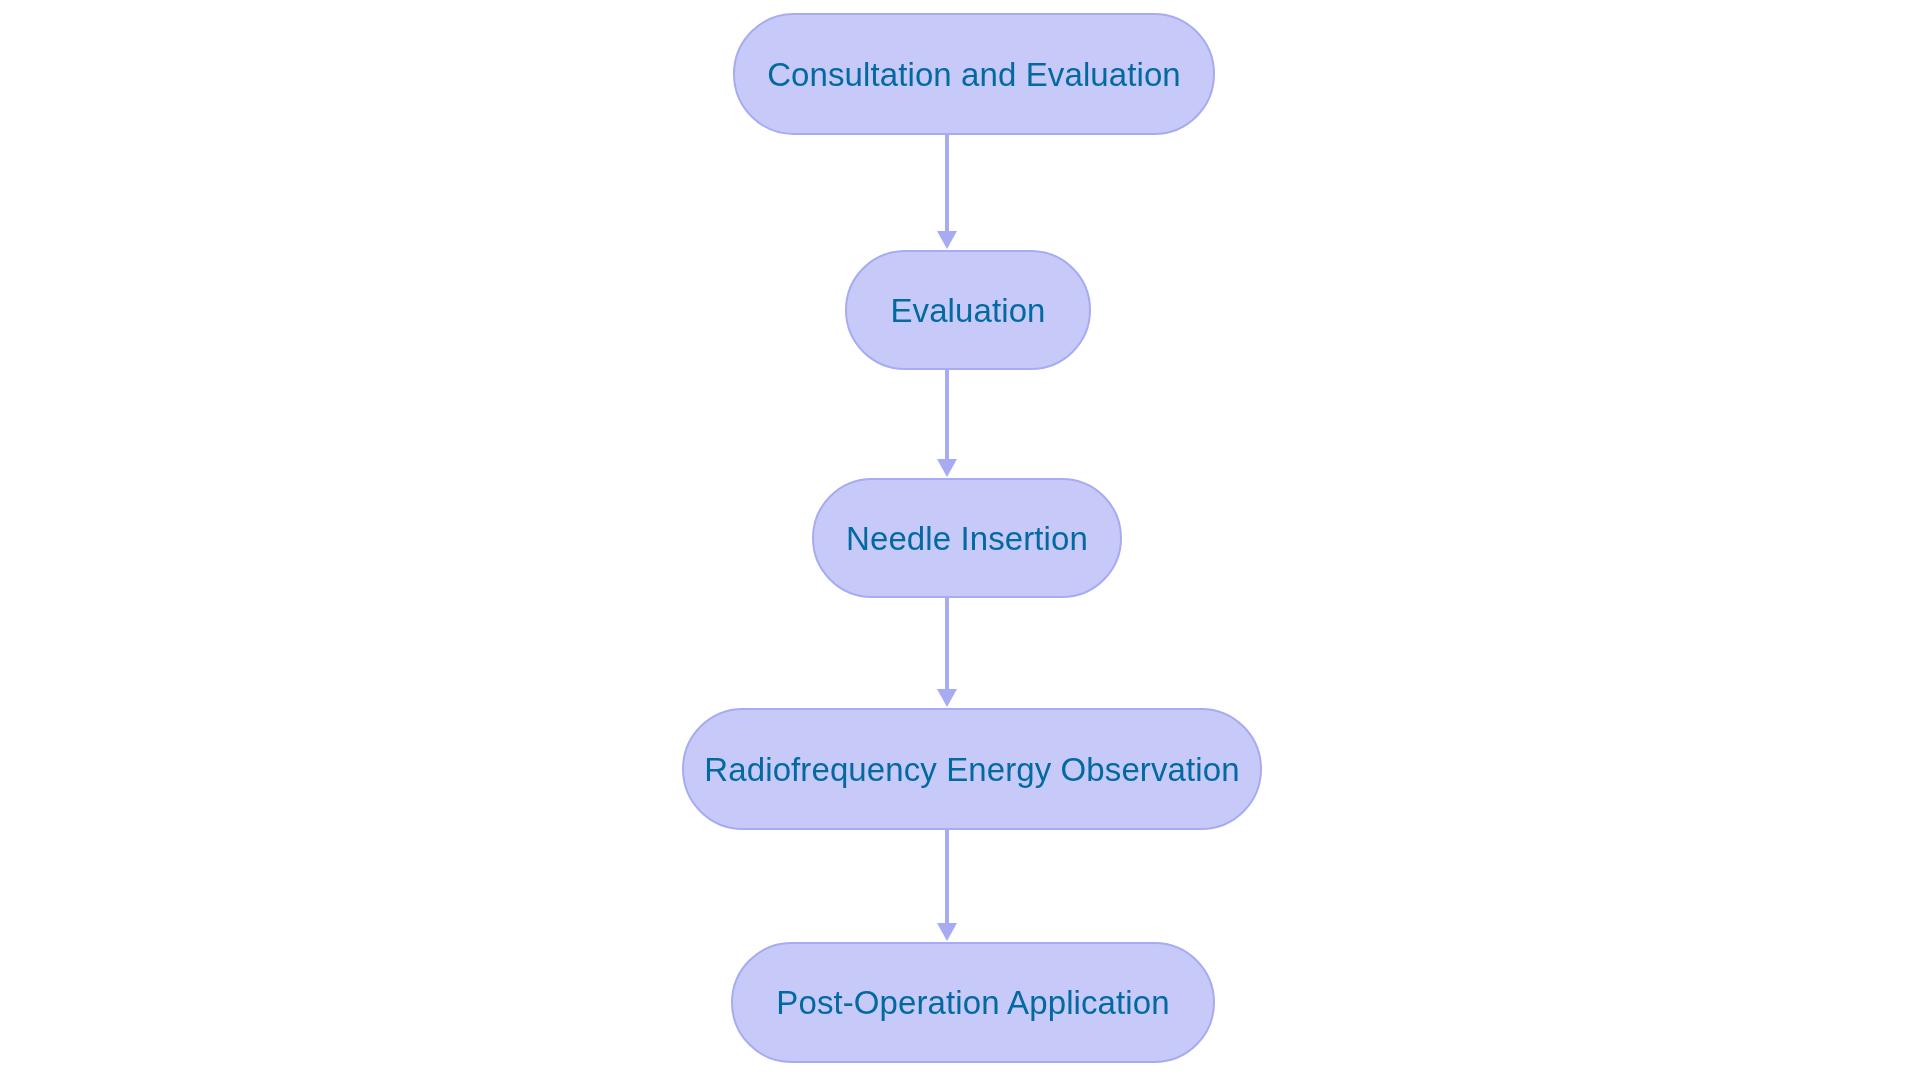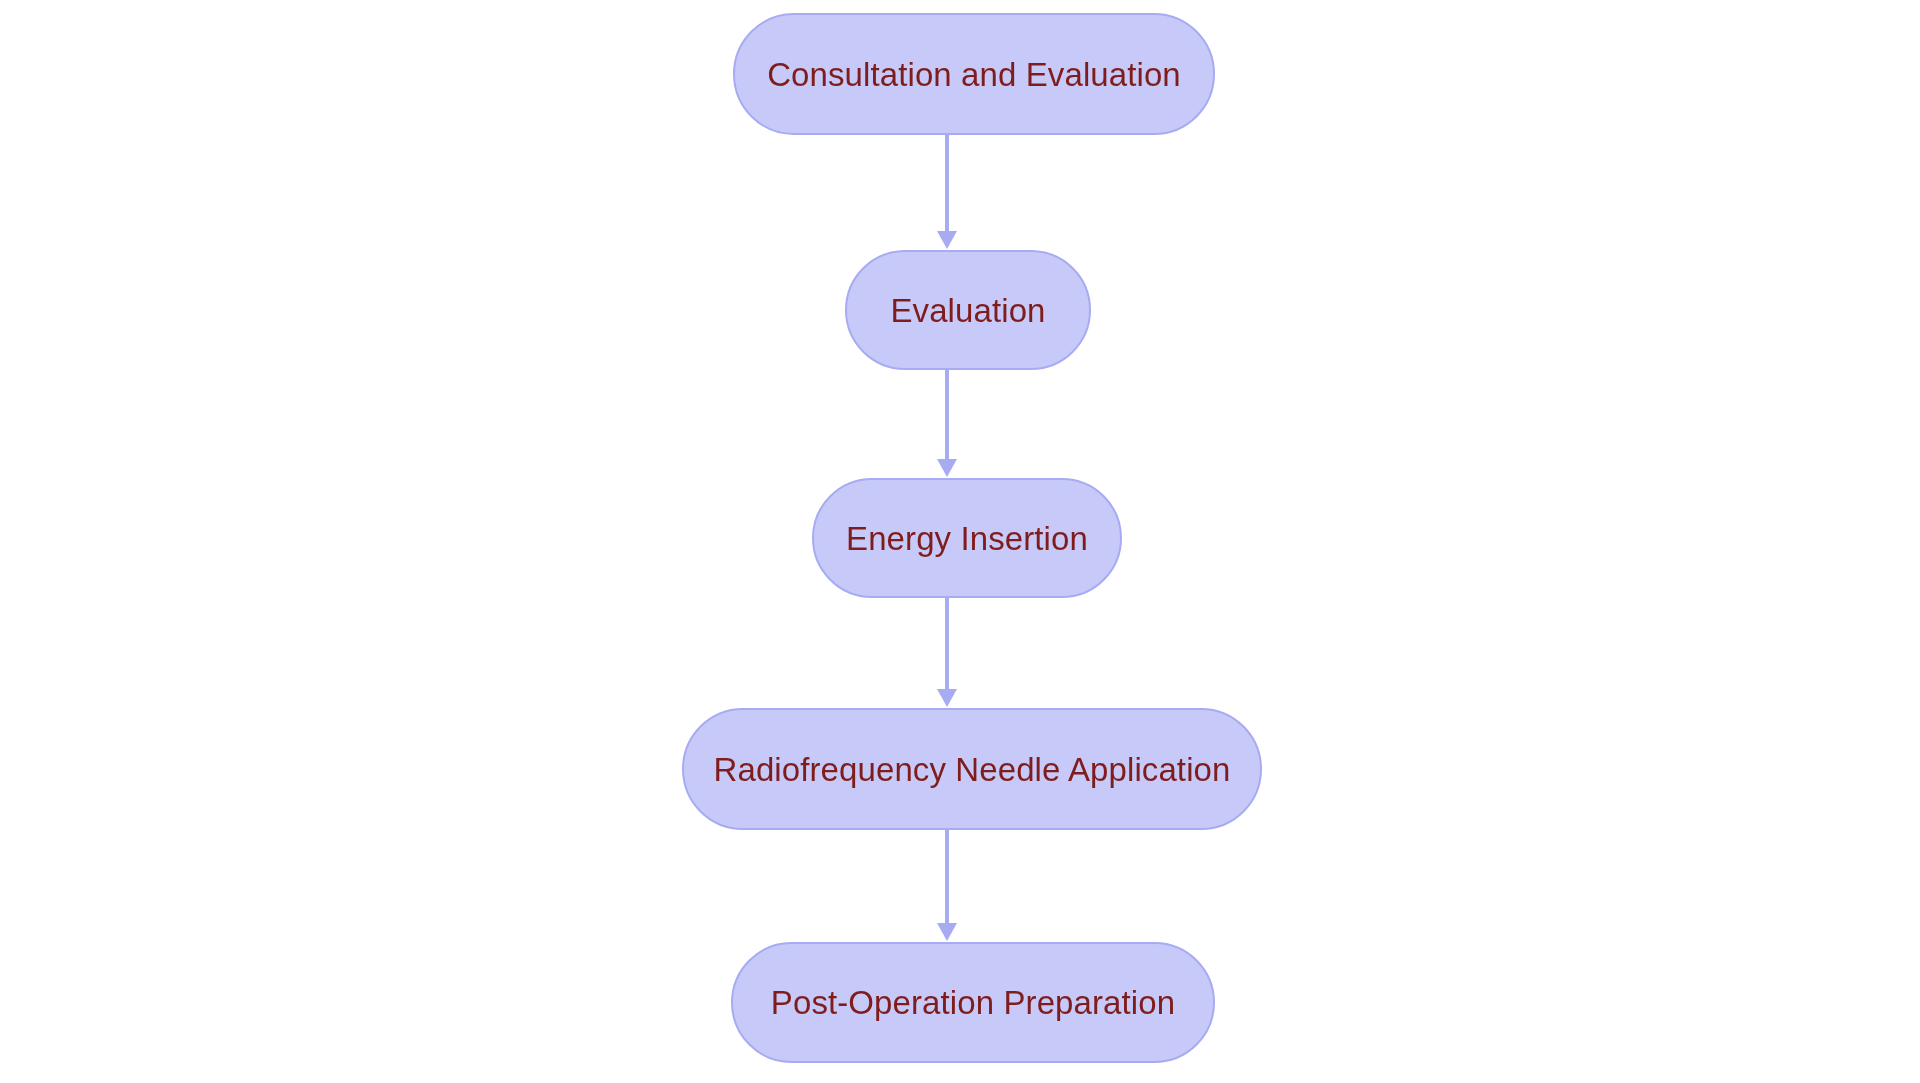--- a/index.html
+++ b/index.html
@@ -36,21 +36,21 @@
     font-weight: 400;
     letter-spacing: 0.1px;
     line-height: 1;
     white-space: nowrap;
     user-select: none;
   }
 
   .node-label {
     display: block;
     text-align: center;
-    color: #7f1d1d;
+    color: #0369a1;
   }
 
   .connector {
     position: absolute;
     width: 40px;
     pointer-events: none;
   }
   .connector svg {
     display: block;
     width: 100%;
@@ -93,24 +93,24 @@
 
   <div class="flow-node" style="left:733px; top:13px; width:482px; height:122px;">
     <span class="node-label">Consultation and Evaluation</span>
   </div>
 
   <div class="flow-node" style="left:845px; top:250px; width:246px; height:120px;">
     <span class="node-label">Evaluation</span>
   </div>
 
   <div class="flow-node" style="left:812px; top:478px; width:310px; height:120px;">
-    <span class="node-label">Energy Insertion</span>
+    <span class="node-label">Needle Insertion</span>
   </div>
 
   <div class="flow-node" style="left:682px; top:708px; width:580px; height:122px;">
-    <span class="node-label">Radiofrequency Needle Application</span>
+    <span class="node-label">Radiofrequency Energy Observation</span>
   </div>
 
   <div class="flow-node" style="left:731px; top:942px; width:484px; height:121px;">
-    <span class="node-label">Post-Operation Preparation</span>
+    <span class="node-label">Post-Operation Application</span>
   </div>
 
 </div>
 
 </body></html>

